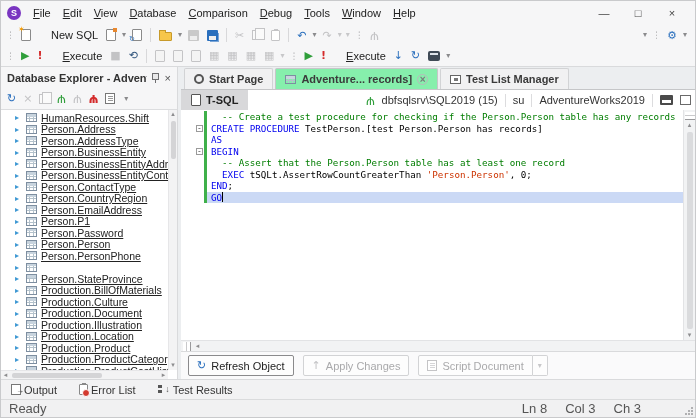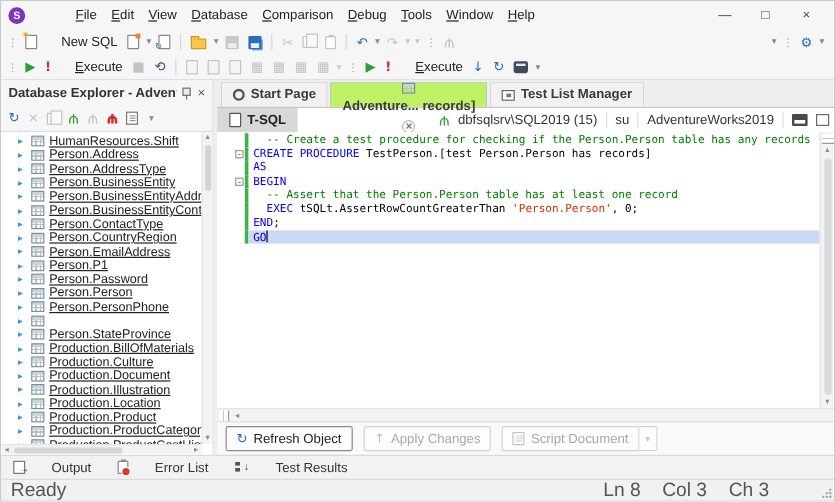--- a/index.html
+++ b/index.html
@@ -4,21 +4,21 @@
 <style>
   * { margin:0; padding:0; box-sizing:border-box; }
   html,body { width:696px; height:418px; overflow:hidden; }
   body { font-family:"Liberation Sans", sans-serif; background:#f5f5f6; color:#1e1e1e; font-size:11px; }
   .app { width:696px; height:418px; display:flex; flex-direction:column; border:1px solid #c9cacc; }
 
   
   .titlebar { height:24px; display:flex; align-items:center; background:#f6f6f7; padding-left:6px; flex:none; }
   .applogo { width:14px; height:14px; border-radius:50%; background:#7a35c1; color:#fff; font-size:9px; font-weight:bold;
              display:flex; align-items:center; justify-content:center; margin-right:6px; flex:none; }
-  .menubar { display:flex; height:100%; align-items:center;margin-left:30px; }
+  .menubar { display:flex; height:100%; align-items:center; }
   .menu-item { padding:0 6px; height:20px; line-height:20px; color:#222; }
   .menu-item::first-letter { text-decoration:underline; }
   .wincontrols { margin-left:auto; display:flex; align-items:center; gap:12px; padding-right:12px; color:#444; }
   .wbtn { width:22px; text-align:center; font-size:11px; }
 
   
   .tbrow { display:flex; align-items:center; background:#f6f6f7; flex:none; padding:0 2px; }
   .tb1 { height:20px; }
   .tb2 { height:22px; border-bottom:1px solid #d9dadc; }
   .grip { color:#a9a9ab; font-size:9px; padding:0 3px; letter-spacing:-1px; }
@@ -97,21 +97,21 @@
   .sb-arr { color:#8d8d8f; font-size:7px; line-height:9px; width:9px; text-align:center; flex:none; font-family:"DejaVu Sans", sans-serif; }
   .sb-thumb-v { width:5px; background:#d4d4d6; border-radius:2px; height:38px; margin-top:2px; }
   .sb-thumb-h { height:5px; background:#d4d4d6; border-radius:2px; width:90px; margin-left:2px; }
   .splitter { width:3px; flex:none; background:#eceef0; }
 
   
   .rightpanel { flex:1; display:flex; flex-direction:column; min-width:0; }
   .doc-tabs { height:22px; display:flex; align-items:flex-end; padding-left:3px; gap:2px; flex:none; }
   .dtab { height:21px; display:flex; align-items:center; gap:5px; padding:0 9px; border:1px solid #d2d3d5; border-bottom:none;
           background:#f1f1f2; font-weight:bold; color:#3a3a3a; border-radius:2px 2px 0 0; }
-  .dtab.active { background:#bef264; border-color:#c5c6c8; position:relative;flex-direction:column; }
+  .dtab.active { background:#86efac; border-color:#c5c6c8; position:relative; }
   .dtab .tclose { color:#7a7a7c; font-size:10px; border:1px solid #b9b9bb; border-radius:50%; width:11px; height:11px; line-height:9px; text-align:center; }
   .sqlbar { height:21px; background:#fff; border-top:1px solid #c5c6c8; display:flex; align-items:center; flex:none; }
   .tsql-tab { height:100%; display:flex; align-items:center; gap:5px; padding:0 10px; background:#d8d8da; color:#222; font-weight:bold; flex:none; }
   .connbar { margin-left:auto; display:flex; align-items:center; gap:7px; padding-right:4px; color:#333; }
   .connsep { width:1px; height:13px; background:#dcdcde; }
 
   
   .editor { flex:1; background:#fff; position:relative; min-height:0; overflow:hidden; }
   .code-area { position:absolute; left:0; top:1px; right:12px; font-family:"DejaVu Sans Mono", monospace; font-size:9.2px; line-height:11.5px;margin-left:14px; }
   .code-line { display:flex; align-items:stretch; height:11.5px; }
@@ -132,24 +132,24 @@
   .edbuttons { height:28px; background:#fafafb; border-top:1px solid #d9dadc; display:flex; align-items:center; gap:9px; padding:0 7px; flex:none; }
   .ebtn { height:21px; display:flex; align-items:center; gap:5px; padding:0 8px; background:#fdfdfd; border:1px solid #8a8a8c; border-radius:2px; color:#222; }
   .ebtn.dis { border-color:#d2d3d5; color:#a9a9ab; }
   .ebtn-group { display:flex; align-items:center; }
   .ebtn-group .ebtn { border-radius:2px 0 0 2px; }
   .ebtn-dd { height:21px; width:15px; border:1px solid #d2d3d5; border-left:none; border-radius:0 2px 2px 0; background:#fdfdfd;
              display:flex; align-items:center; justify-content:center; }
 
   
   .bottomtabs { height:20px; background:#f2f2f3; border-top:1px solid #d9dadc; display:flex; align-items:center; gap:22px; padding-left:10px; flex:none; }
-  .btab { display:flex; align-items:center; gap:22px; color:#333; }
-
-  
-  .statusbar { height:18px; background:#f1f1f2; border-top:1px solid #dadbdc; display:flex; align-items:center; padding:0 8px; color:#555; font-size:16px; flex:none; }
+  .btab { display:flex; align-items:center; gap:3px; color:#333; }
+
+  
+  .statusbar { height:18px; background:#f1f1f2; border-top:1px solid #dadbdc; display:flex; align-items:center; padding:0 8px; color:#555; font-size:13px; flex:none; }
   .sb-right { margin-left:auto; display:flex; gap:18px; margin-right:46px; }
   .sizegrip { position:absolute; right:2px; bottom:2px; width:8px; height:8px;
     background:radial-gradient(circle at 1px 7px,#b0b0b2 1px,rgba(0,0,0,0) 1.2px),
                radial-gradient(circle at 4px 4px,#b0b0b2 1px,rgba(0,0,0,0) 1.2px),
                radial-gradient(circle at 7px 1px,#b0b0b2 1px,rgba(0,0,0,0) 1.2px),
                radial-gradient(circle at 4px 7px,#b0b0b2 1px,rgba(0,0,0,0) 1.2px),
                radial-gradient(circle at 7px 4px,#b0b0b2 1px,rgba(0,0,0,0) 1.2px),
                radial-gradient(circle at 7px 7px,#b0b0b2 1px,rgba(0,0,0,0) 1.2px); }
 </style>
 </head>

